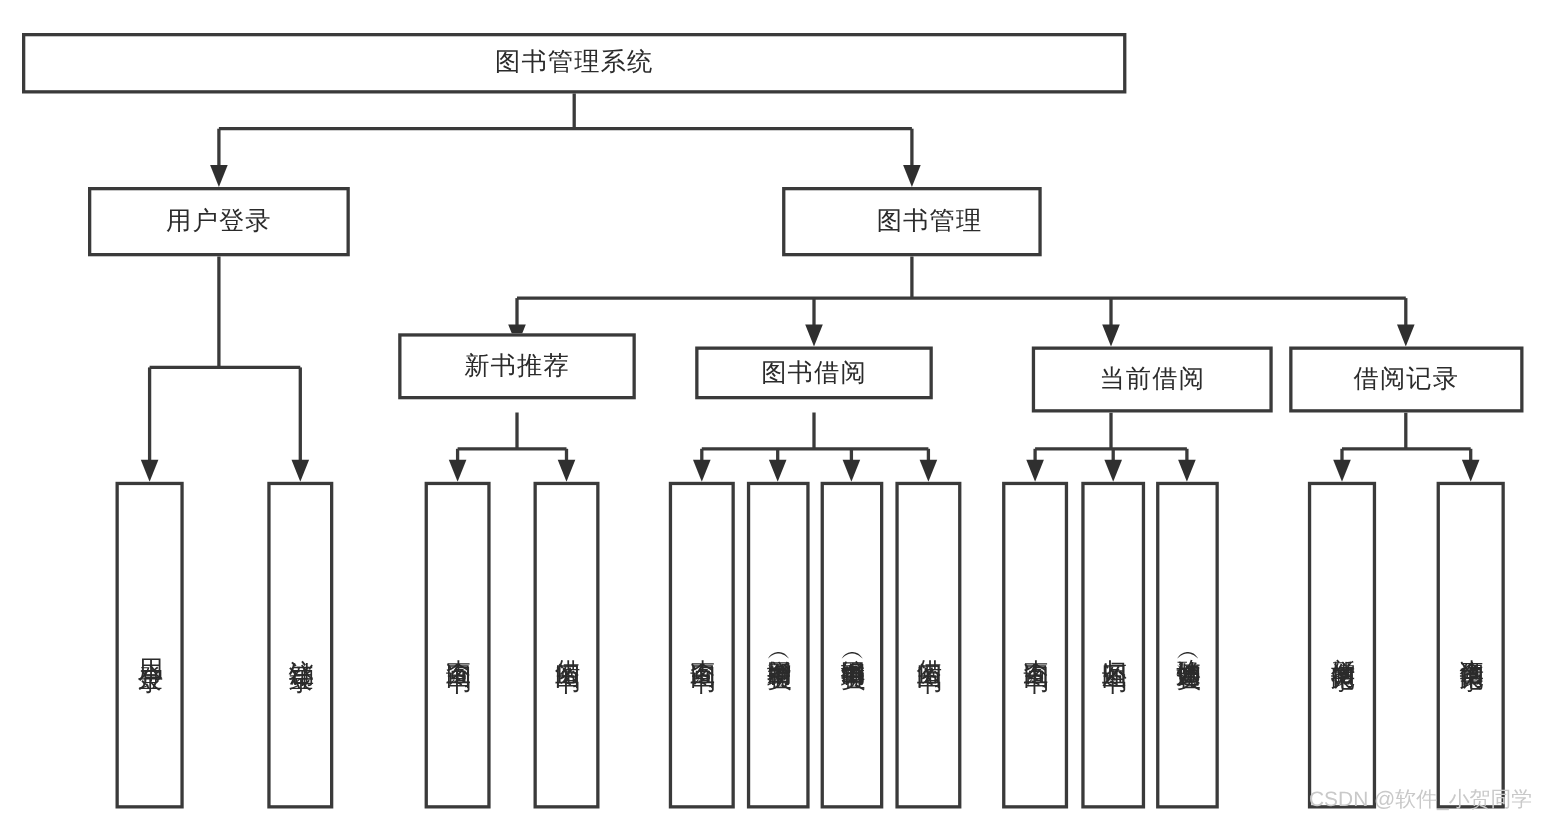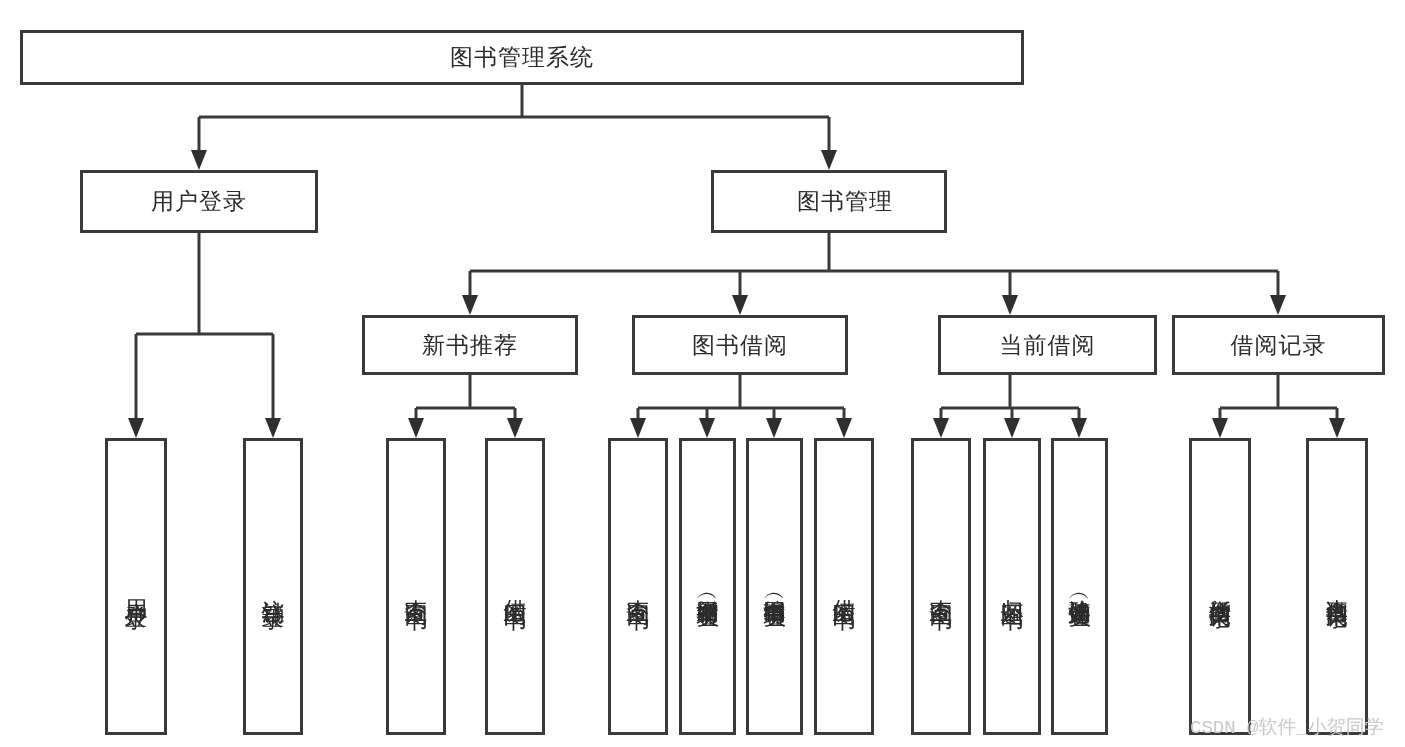--- a/index.html
+++ b/index.html
@@ -52,21 +52,21 @@
     box-sizing: border-box;
     background: #ffffff;
     border: 3px solid #3a3a3a;
     display: flex;
     align-items: center;
     justify-content: center;
     overflow: hidden;
   }
   .watermark {
     position: absolute;
-    font-family: Liberation Mono, monospace;
+    font-family: Liberation Sans, sans-serif;
     font-size: 19px;
     color: #c9c9c9;
     white-space: nowrap;
     user-select: none;
   }
 </style>
 </head>
 <body>
 
 <div id="diagram-root">
@@ -158,25 +158,25 @@
   </div>
 
   <div class="vbox" style="left:80px; top:170px; width:238px; height:63px;">
     <span class="node-label-vertical" style="writing-mode:horizontal-tb; letter-spacing:1px;">用户登录</span>
   </div>
 
   <div class="vbox" style="left:711px; top:170px; width:236px; height:63px;padding-left:32px;">
     <span class="node-label-vertical" style="writing-mode:horizontal-tb; letter-spacing:1px;">图书管理</span>
   </div>
 
-  <div class="vbox" style="left:362px; top:315px; width:216px; height:60px;">
+  <div class="vbox" style="left:362px; top:303px; width:216px; height:60px;">
     <span class="node-label-vertical" style="writing-mode:horizontal-tb; letter-spacing:1px;">新书推荐</span>
   </div>
 
-  <div class="vbox" style="left:632px; top:315px; width:216px; height:60px;">
+  <div class="vbox" style="left:632px; top:315px; width:216px; height:48px;">
     <span class="node-label-vertical" style="writing-mode:horizontal-tb; letter-spacing:1px;">图书借阅</span>
   </div>
 
   <div class="vbox" style="left:938px; top:315px; width:219px; height:60px;">
     <span class="node-label-vertical" style="writing-mode:horizontal-tb; letter-spacing:1px;">当前借阅</span>
   </div>
 
   <div class="vbox" style="left:1172px; top:315px; width:213px; height:60px;">
     <span class="node-label-vertical" style="writing-mode:horizontal-tb; letter-spacing:1px;text-align:center;">借阅记录</span>
   </div>

